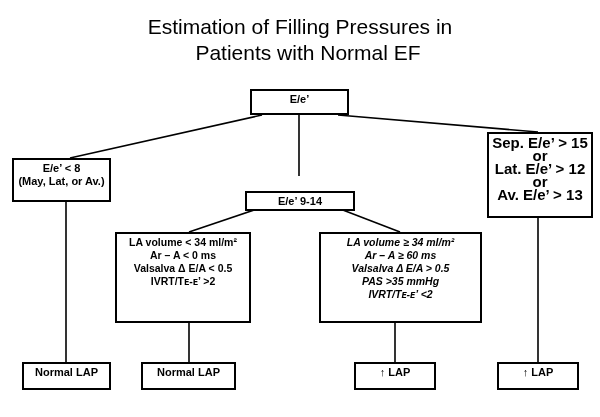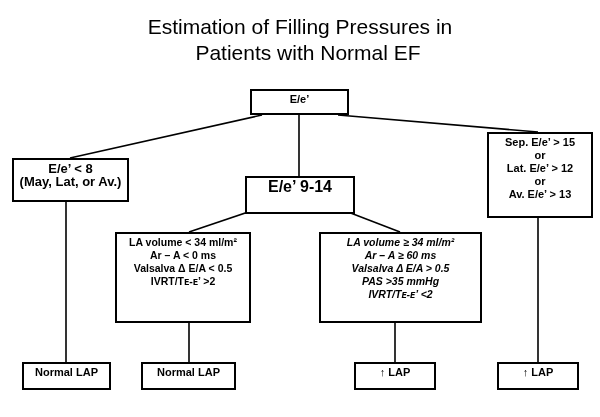--- a/index.html
+++ b/index.html
@@ -61,38 +61,38 @@
   }
   .b-root {
     left: 250px;
     top: 89px;
     width: 99px;
     height: 26px;
     font-size: 11px;
   }
   .b-mid {
     left: 245px;
-    top: 176px;
+    top: 191px;
     width: 110px;
-    height: 38px;
-    font-size: 16px;
+    height: 20px;
+    font-size: 11px;
   }
   .b-left {
     left: 12px;
     top: 158px;
-    width: 117px;
+    width: 99px;
     height: 44px;
-    font-size: 13px;
+    font-size: 11px;
   }
   .b-right {
     left: 487px;
     top: 132px;
     width: 106px;
     height: 86px;
-    font-size: 11px;
+    font-size: 15px;
   }
   .b-crit-left {
     left: 115px;
     top: 232px;
     width: 136px;
     height: 91px;
   }
   .b-crit-right {
     left: 319px;
     top: 232px;

